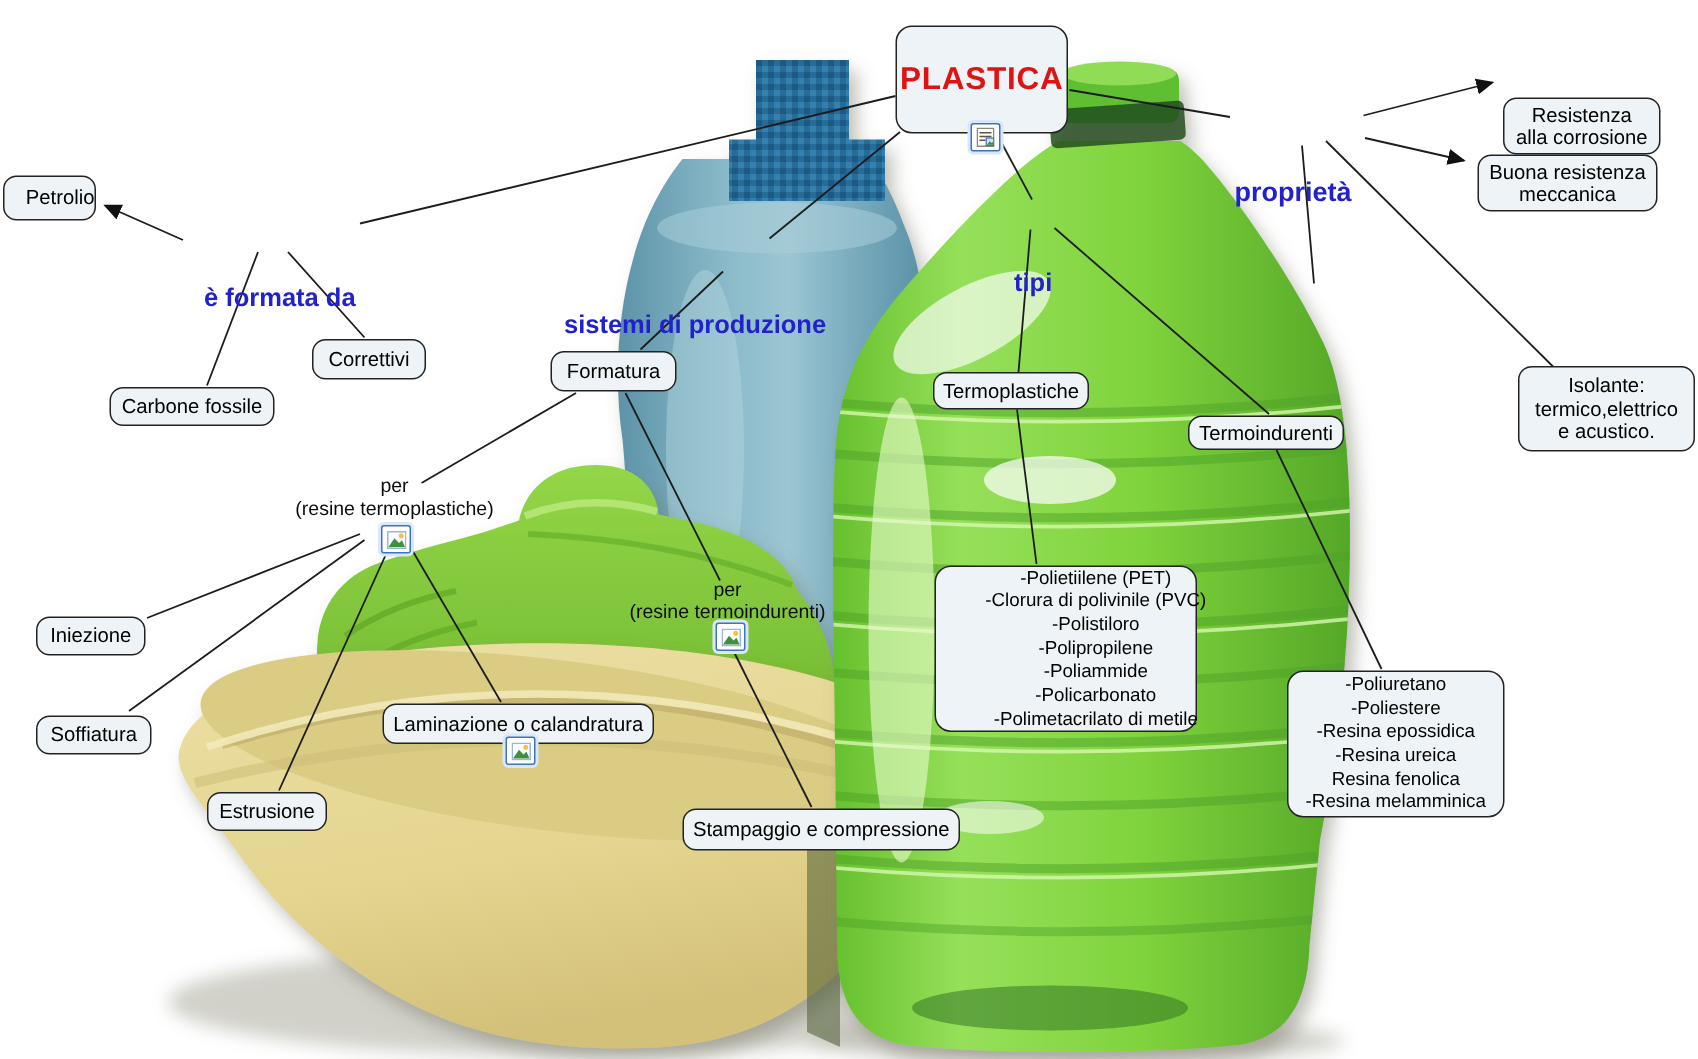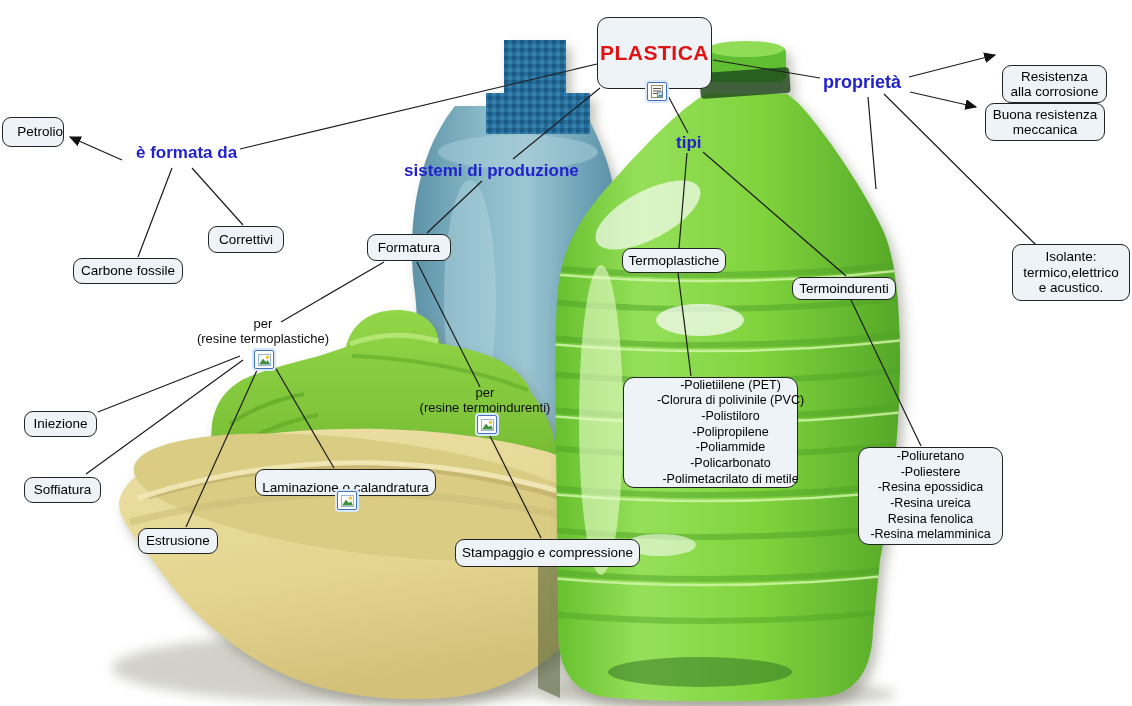--- a/index.html
+++ b/index.html
@@ -7,21 +7,21 @@
          font-family:"Liberation Sans",sans-serif;}
   svg.bg{position:absolute;left:0;top:0;}
   .node{position:absolute;background:#edf3f6;border:1.4px solid #232323;border-radius:9px;
         color:#000;font-size:13.5px;line-height:1.14;display:flex;flex-direction:column;
         align-items:center;justify-content:center;text-align:center;box-sizing:border-box;
         white-space:nowrap;z-index:5;}
   .node span{display:block;}
   .node.root{border-radius:11px;border-width:1.6px;}
   .node.root span{font-weight:bold;font-size:21px;color:#e01212;letter-spacing:.5px;}
   .node.list{font-size:12.5px;line-height:15.7px;border-radius:11px;}
-  .label{position:absolute;color:#2222cc;font-weight:bold;font-size:17px;white-space:nowrap;z-index:5;}
+  .label{position:absolute;color:#2222cc;font-weight:bold;font-size:17px;white-space:nowrap;z-index:5;margin-top:46px;}
   .label.big{font-size:18px;}
   .perlabel{position:absolute;color:#0c0c0c;font-size:13px;line-height:14.5px;text-align:center;
         font-weight:normal;z-index:5;}
   .perlabel span{display:block;}
   .res-icon{position:absolute;width:18px;height:17px;background:#fff;border:1px solid #3f74bd;
         border-radius:2px;box-shadow:0 0 0 2px #d9e7f8;display:flex;align-items:center;
         justify-content:center;z-index:6;}
 </style>
 </head>
 <body>
@@ -198,21 +198,21 @@
   </div>
 
   <div class="node" style="left:24px;top:477px;width:77px;height:26px;">
     <span>Soffiatura</span>
   </div>
 
   <div class="node" style="left:138px;top:528px;width:80px;height:26px;">
     <span>Estrusione</span>
   </div>
 
-  <div class="node" style="left:255px;top:469px;width:181px;height:27px;justify-content:flex-end;">
+  <div class="node" style="left:255px;top:469px;width:181px;height:27px;">
     <span>Laminazione o calandratura</span>
   </div>
 
   <div class="node" style="left:455px;top:539px;width:185px;height:28px;">
     <span>Stampaggio e compressione</span>
   </div>
 
   <div class="node" style="left:622px;top:248px;width:104px;height:25px;">
     <span>Termoplastiche</span>
   </div>
@@ -251,21 +251,21 @@
     <span>meccanica</span>
   </div>
 
   <div class="node" style="left:1012px;top:244px;width:118px;height:57px;">
     <span>Isolante:</span>
     <span>termico,elettrico</span>
     <span>e acustico.</span>
   </div>
 
   <div class="label" style="left:136px;top:143px;">è formata da</div>
-  <div class="label" style="left:404px;top:161px;">sistemi di produzione</div>
+  <div class="label" style="left:376px;top:161px;">sistemi di produzione</div>
   <div class="label" style="left:676px;top:133px;">tipi</div>
   <div class="label big" style="left:823px;top:72px;">proprietà</div>
 
   <div class="perlabel" style="left:192px;top:317px;width:142px;">
     <span>per</span>
     <span>(resine termoplastiche)</span>
   </div>
 
   <div class="perlabel" style="left:414px;top:386px;width:142px;">
     <span>per</span>

